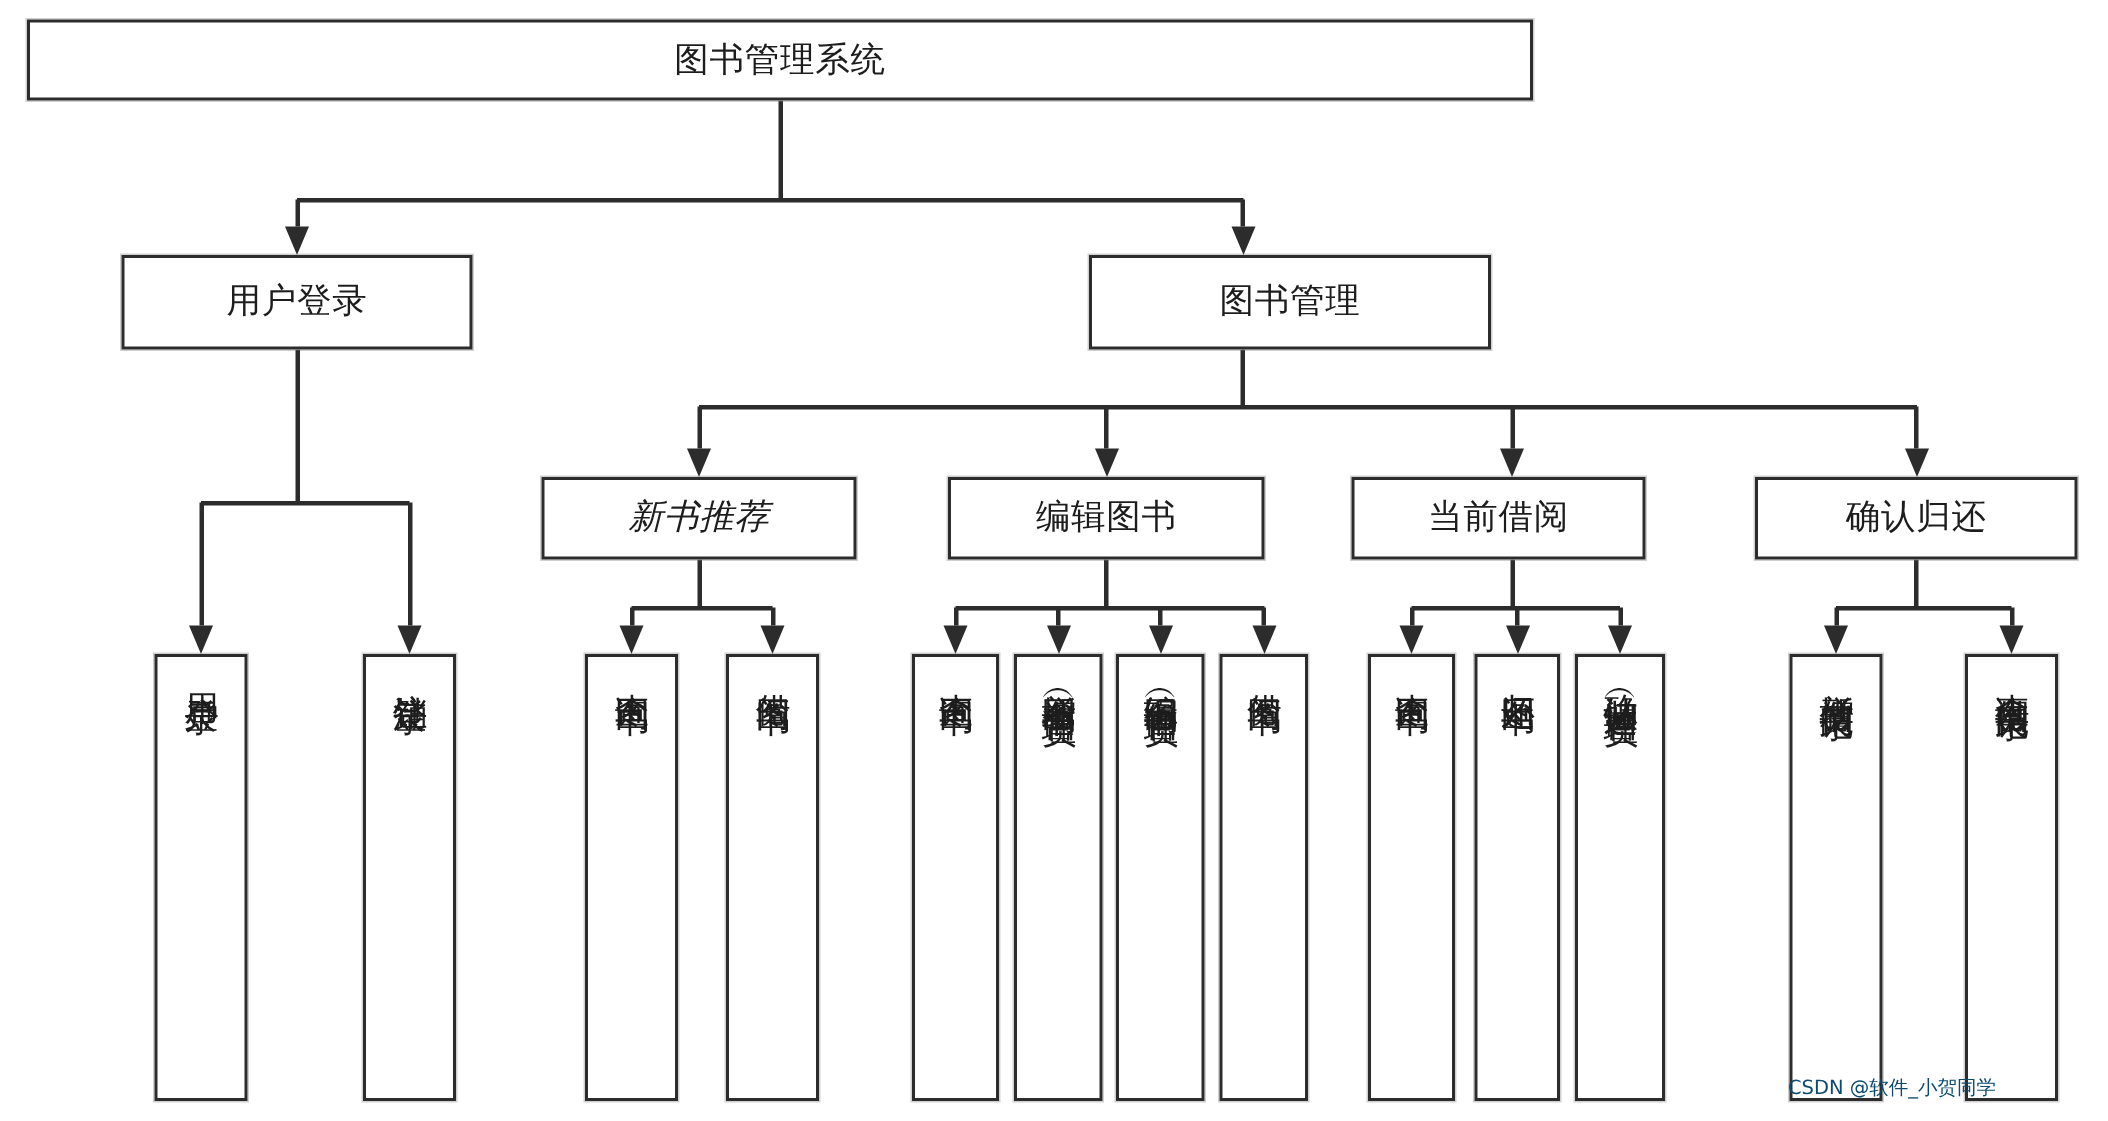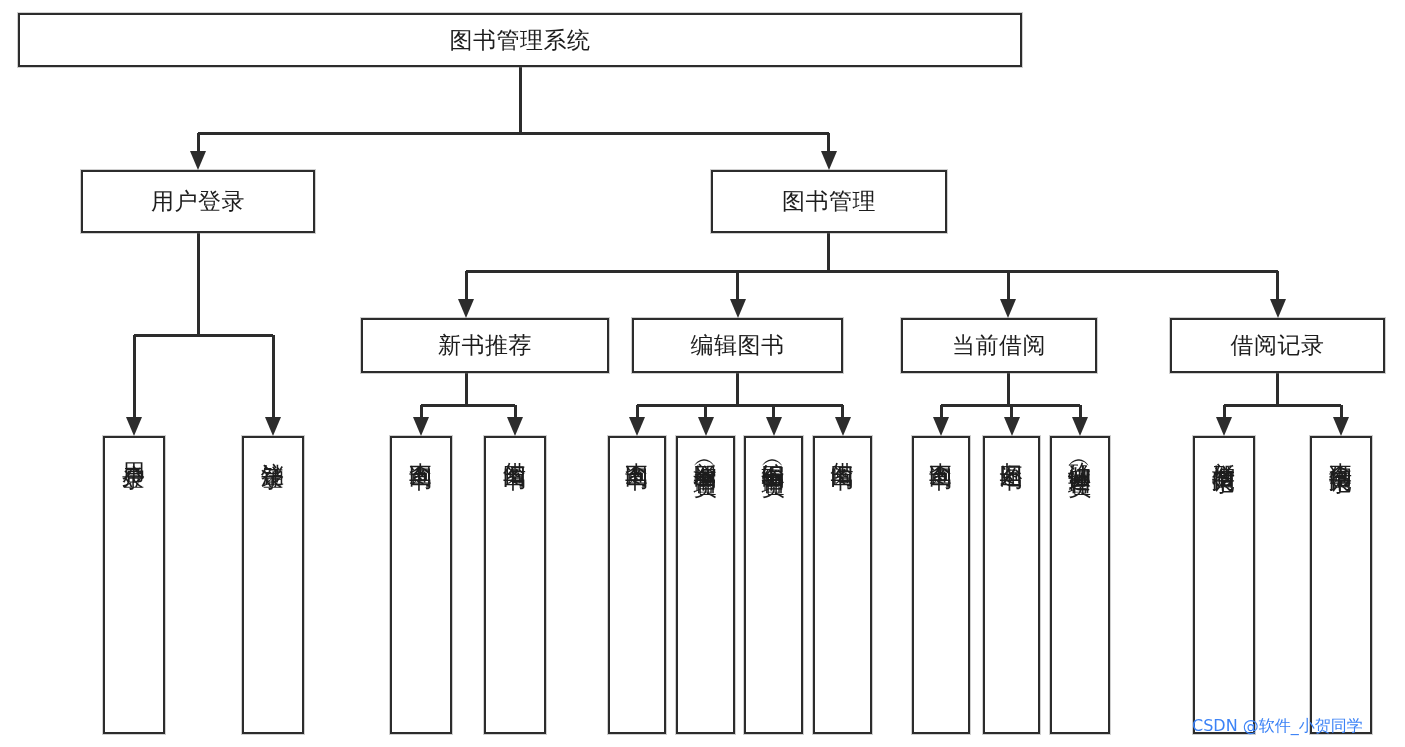--- a/index.html
+++ b/index.html
@@ -64,22 +64,22 @@
     position: absolute;
     width: 0;
     height: 0;
     border-left: 8px solid transparent;
     border-right: 8px solid transparent;
     border-top: 19px solid #2c2c2c;
   }
   
   #watermark {
     position: absolute;
-    font-size: 16px;
-    color: #3b82f6;
+    font-size: 13px;
+    color: #0c4a6e;
     white-space: nowrap;
     pointer-events: none;
   }
 </style>
 </head>
 <body>
 
 <div id="canvas">
 
   <div id="lines">
@@ -138,34 +138,34 @@
     </div>
 
   <div class="node h" id="root-node" style="left: 18px; top: 13px; width: 1004px; height: 54px;">
     <span class="label-h">图书管理系统</span>
   </div>
 
   <div id="nodes">
       <div class="node h" style="left: 81px; top: 170px; width: 234px; height: 63px;">
         <span class="label-h">用户登录</span>
       </div>
-      <div class="node h" style="left: 711px; top: 170px; width: 236px; height: 63px;">
+      <div class="node h" style="left: 726px; top: 170px; width: 268px; height: 63px;">
         <span class="label-h">图书管理</span>
       </div>
-      <div class="node h" style="left: 361px; top: 318px; width: 248px; height: 55px;">
+      <div class="node h" style="left: 361px; top: 318px; width: 210px; height: 55px; font-style: italic;">
         <span class="label-h">新书推荐</span>
       </div>
       <div class="node h" style="left: 632px; top: 318px; width: 211px; height: 55px;">
         <span class="label-h">编辑图书</span>
       </div>
       <div class="node h" style="left: 901px; top: 318px; width: 196px; height: 55px;">
         <span class="label-h">当前借阅</span>
       </div>
       <div class="node h" style="left: 1170px; top: 318px; width: 215px; height: 55px;">
-        <span class="label-h">借阅记录</span>
+        <span class="label-h">确认归还</span>
       </div>
       <div class="node v" style="left: 103px; top: 436px; width: 62px; height: 298px;">
         <span class="label-v">用户登录</span>
       </div>
       <div class="node v" style="left: 242px; top: 436px; width: 62px; height: 298px;">
         <span class="label-v">注销登录</span>
       </div>
       <div class="node v" style="left: 390px; top: 436px; width: 62px; height: 298px;">
         <span class="label-v">查询图书</span>
       </div>

